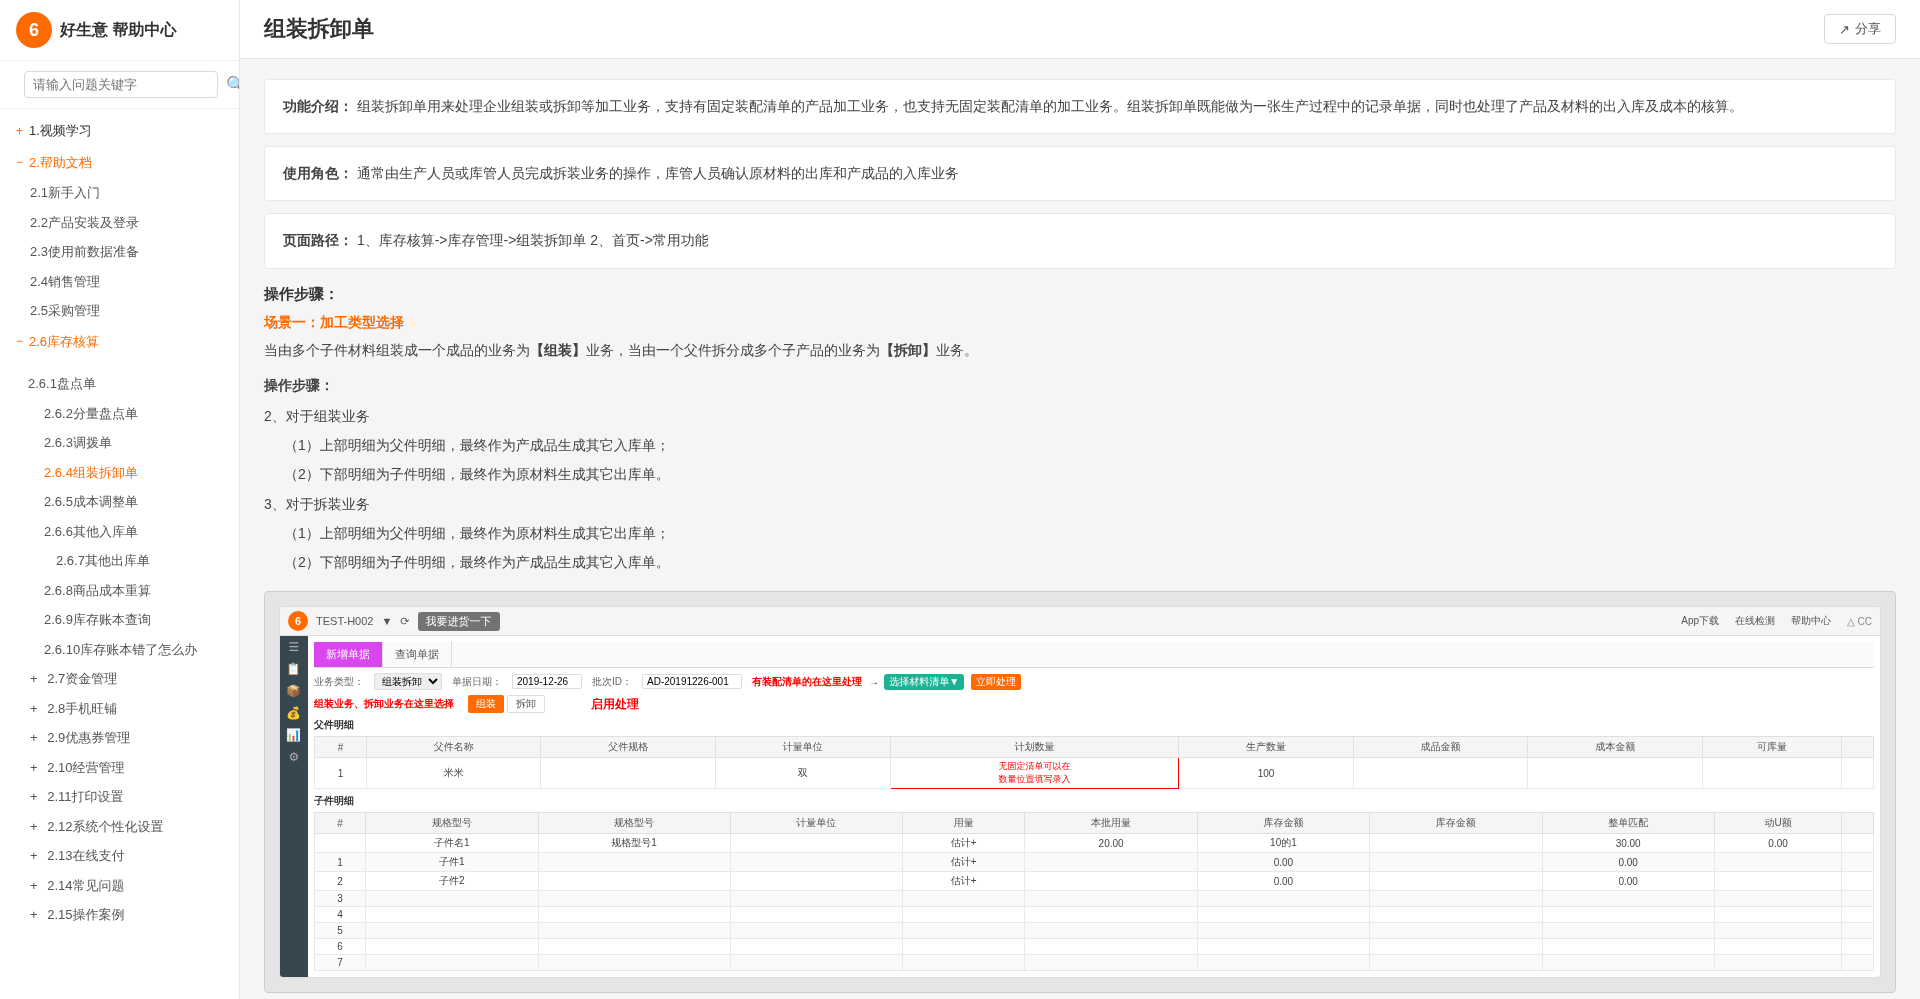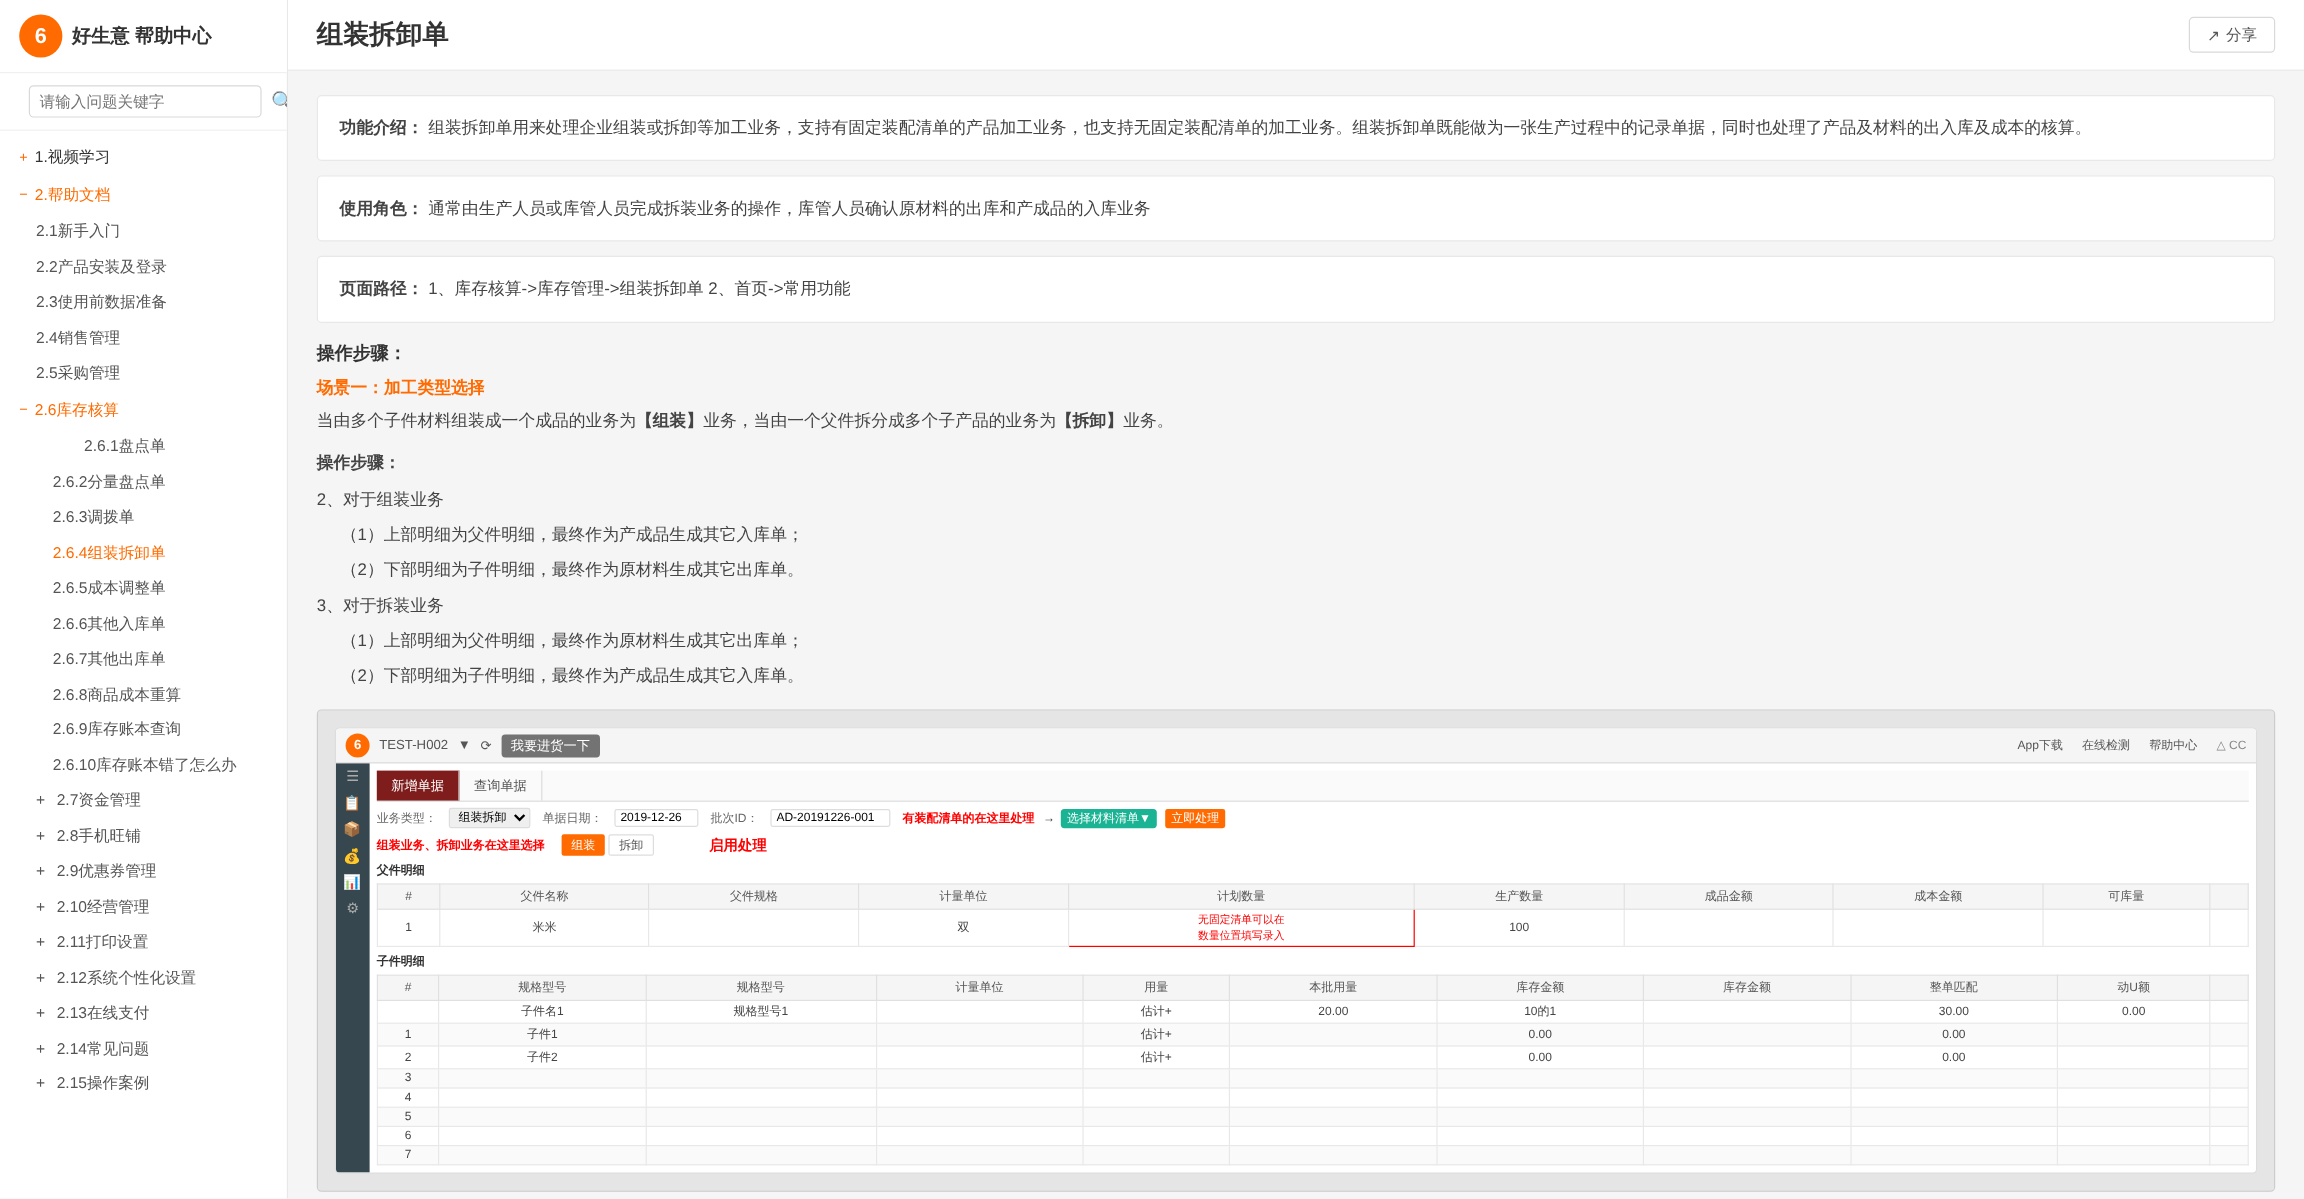--- a/index.html
+++ b/index.html
@@ -240,21 +240,21 @@
       background: #fafafa;
     }
     .app-nav-tab {
       padding: 5px 12px;
       font-size: 11px;
       color: #555;
       cursor: pointer;
       border-right: 1px solid #ddd;
     }
     .app-nav-tab.active {
-      background: #7f1d1d;
+      background: #d946ef;
       color: #fff;
     }
     .app-table {
       width: 100%;
       border-collapse: collapse;
       font-size: 10px;
       margin-top: 4px;
     }
     .app-table th {
       background: #f5f5f5;
@@ -314,39 +314,39 @@
     <div class="nav-child">
       <span>2.4销售管理</span>
     </div>
     <div class="nav-child">
       <span>2.5采购管理</span>
     </div>
     <div class="nav-item active" style="padding-left:16px;">
       <span class="prefix minus" style="color:#ff6b00;">−</span>
       <span>2.6库存核算</span>
     </div>
-    <div class="nav-child" style="padding-left:70px;">
+    <div class="nav-child" style="padding-left:28px;margin-top:12px;">
       <span>2.6.1盘点单</span>
     </div>
     <div class="nav-child" style="padding-left:44px;">
       <span>2.6.2分量盘点单</span>
     </div>
     <div class="nav-child" style="padding-left:44px;">
       <span>2.6.3调拨单</span>
     </div>
     <div class="nav-child active" style="padding-left:44px;color:#ff6b00;">
       <span>2.6.4组装拆卸单</span>
     </div>
     <div class="nav-child" style="padding-left:44px;">
       <span>2.6.5成本调整单</span>
     </div>
     <div class="nav-child" style="padding-left:44px;">
       <span>2.6.6其他入库单</span>
     </div>
-    <div class="nav-child" style="padding-left:44px;">
+    <div class="nav-child" style="padding-left:56px;">
       <span>2.6.7其他出库单</span>
     </div>
     <div class="nav-child" style="padding-left:44px;">
       <span>2.6.8商品成本重算</span>
     </div>
     <div class="nav-child" style="padding-left:44px;">
       <span>2.6.9库存账本查询</span>
     </div>
     <div class="nav-child" style="padding-left:44px;">
       <span>2.6.10库存账本错了怎么办</span>

